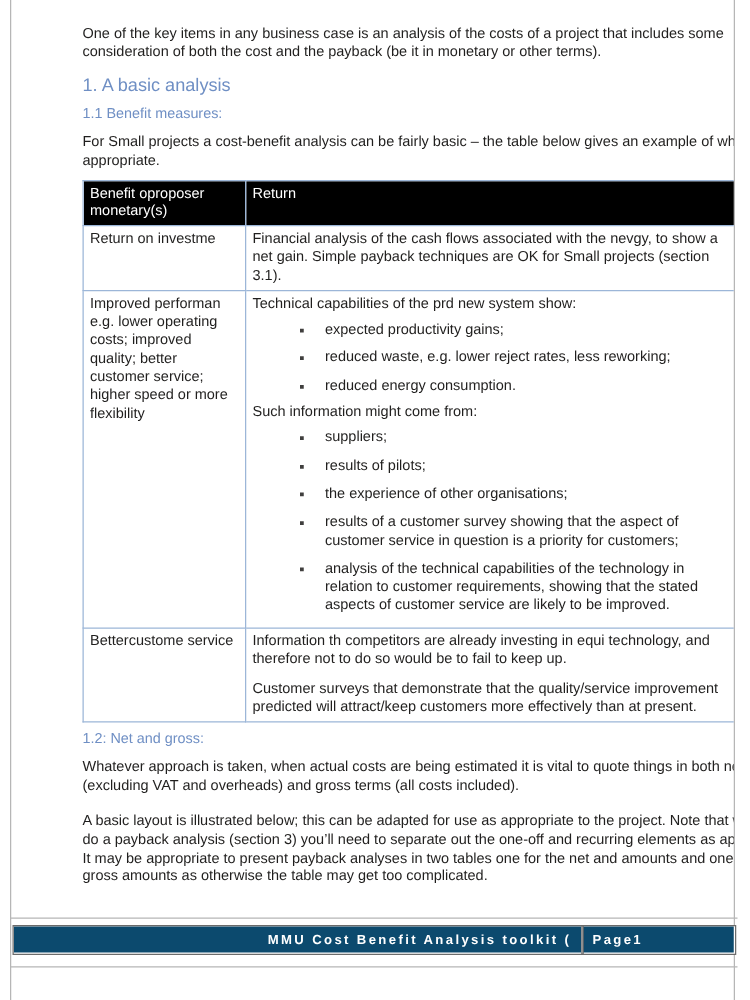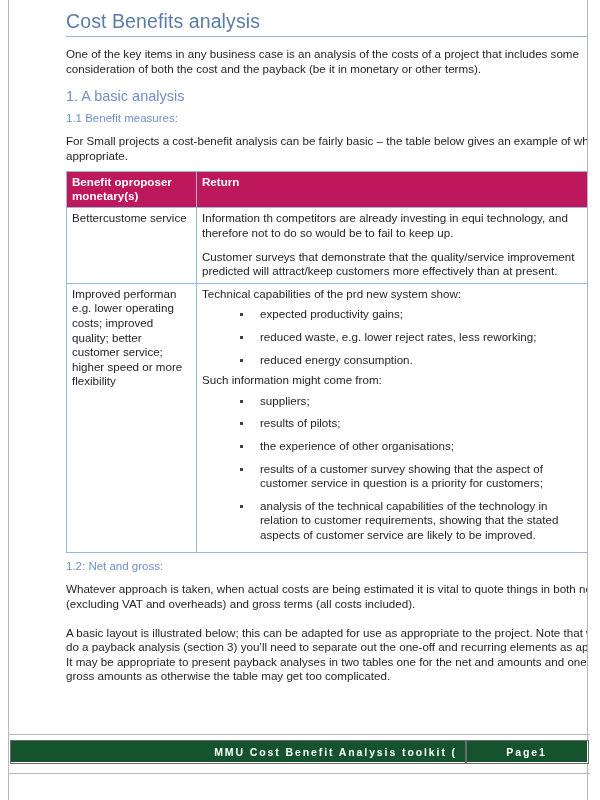--- a/index.html
+++ b/index.html
@@ -87,23 +87,23 @@
     margin: 0;
   }
   table.bt td, table.bt th {
     border: 1px solid #9cb6d8;
     vertical-align: top;
     padding: 3px 5px 4px 5px;
     box-sizing: border-box;
     overflow: hidden;
   }
   table.bt th {
-    background: #be185d;
+    background: #000000;
     color: #ffffff;
-    font-weight: bold;
+    font-weight: normal;
     font-size: 11.6px;
     line-height: 14px;
     text-align: left;
     white-space: nowrap;
   }
   table.bt td {
     font-size: 11.6px;
     line-height: 14.6px;
     color: #201f1e;
   }
@@ -146,35 +146,35 @@
     width: 582px;
     height: 26px;
   }
   table.footer {
     border-collapse: collapse;
     table-layout: fixed;
     width: 578px;
     margin-left: 2px;
   }
   table.footer td {
-    background: #14532d;
+    background: #0c4a6e;
     border: 1px solid #ffffff;
     outline: 1px solid #6b6b6b;
     height: 22px;
     color: #ffffff;
     font-size: 10.5px;
     letter-spacing: 1.9px;
     font-weight: bold;
     padding: 0 8px;
     box-sizing: border-box;
     white-space: nowrap;
     overflow: hidden;
   }
   td.f-main { text-align: right; }
-  td.f-page { text-align: center; width: 122px; letter-spacing: 0.2px; }
+  td.f-page { text-align: left; width: 122px; letter-spacing: 0.2px; }
 
   .footer-rule-top {
     position: absolute;
     left: 0;
     top: -6px;
     width: 582px;
     height: 1px;
     background: #b6b6b6;
   }
   .footer-rule-bottom {
@@ -185,21 +185,20 @@
     height: 1px;
     background: #b6b6b6;
   }
 </style>
 </head>
 <body>
 
 <div class="page">
   <div class="content">
 
-    <h1 class="doc-title">Cost Benefits analysis</h1>
 
     <div class="sp-10"></div>
 
     <p class="body-text">One of the key items in any business case is an analysis of the costs of a project that includes some consideration of both the cost and the payback (be it in monetary or other terms).</p>
 
     <div class="sp-12"></div>
 
     <h2 class="h2">1. A basic analysis</h2>
 
     <div class="sp-8"></div>
@@ -221,26 +220,24 @@
         <tr>
           <th>
             <div class="nowrapclip">Benefit oproposer</div>
             <div class="nowrapclip">monetary(s)</div>
           </th>
           <th>Return</th>
         </tr>
       </thead>
       <tbody>
 
-
-        <tr>
-          <td>Bettercustome service</td>
+        <tr>
+          <td class="nowrapclip">Return on investme</td>
           <td>
-            <p class="cell-p">Information th competitors are already investing in equi technology, and therefore not to do so would be to fail to keep up.</p>
-            <p class="cell-p">Customer surveys that demonstrate that the quality/service improvement predicted will attract/keep customers more effectively than at present.</p>
+            <p class="cell-p">Financial analysis of the cash flows associated with the nevgy, to show a net gain. Simple payback techniques are OK for Small projects (section 3.1).</p>
           </td>
         </tr>
 
         <tr>
           <td>Improved performan e.g. lower operating costs; improved quality; better customer service; higher speed or more flexibility</td>
           <td>
             <p class="cell-p">Technical capabilities of the prd new system show:</p>
             <ul class="bl">
               <li>expected productivity gains;</li>
               <li>reduced waste, e.g. lower reject rates, less reworking;</li>
@@ -250,20 +247,28 @@
             <ul class="bl">
               <li>suppliers;</li>
               <li>results of pilots;</li>
               <li>the experience of other organisations;</li>
               <li>results of a customer survey showing that the aspect of customer service in question is a priority for customers;</li>
               <li>analysis of the technical capabilities of the technology in relation to customer requirements, showing that the stated aspects of customer service are likely to be improved.</li>
             </ul>
           </td>
         </tr>
 
+        <tr>
+          <td>Bettercustome service</td>
+          <td>
+            <p class="cell-p">Information th competitors are already investing in equi technology, and therefore not to do so would be to fail to keep up.</p>
+            <p class="cell-p">Customer surveys that demonstrate that the quality/service improvement predicted will attract/keep customers more effectively than at present.</p>
+          </td>
+        </tr>
+
       </tbody>
     </table>
 
     <div class="sp-7"></div>
 
     <h3 class="h3">1.2: Net and gross:</h3>
 
     <div class="sp-10"></div>
 
     <p class="body-text">Whatever approach is taken, when actual costs are being estimated it is vital to quote things in both net (excluding VAT and overheads) and gross terms (all costs included).</p>

